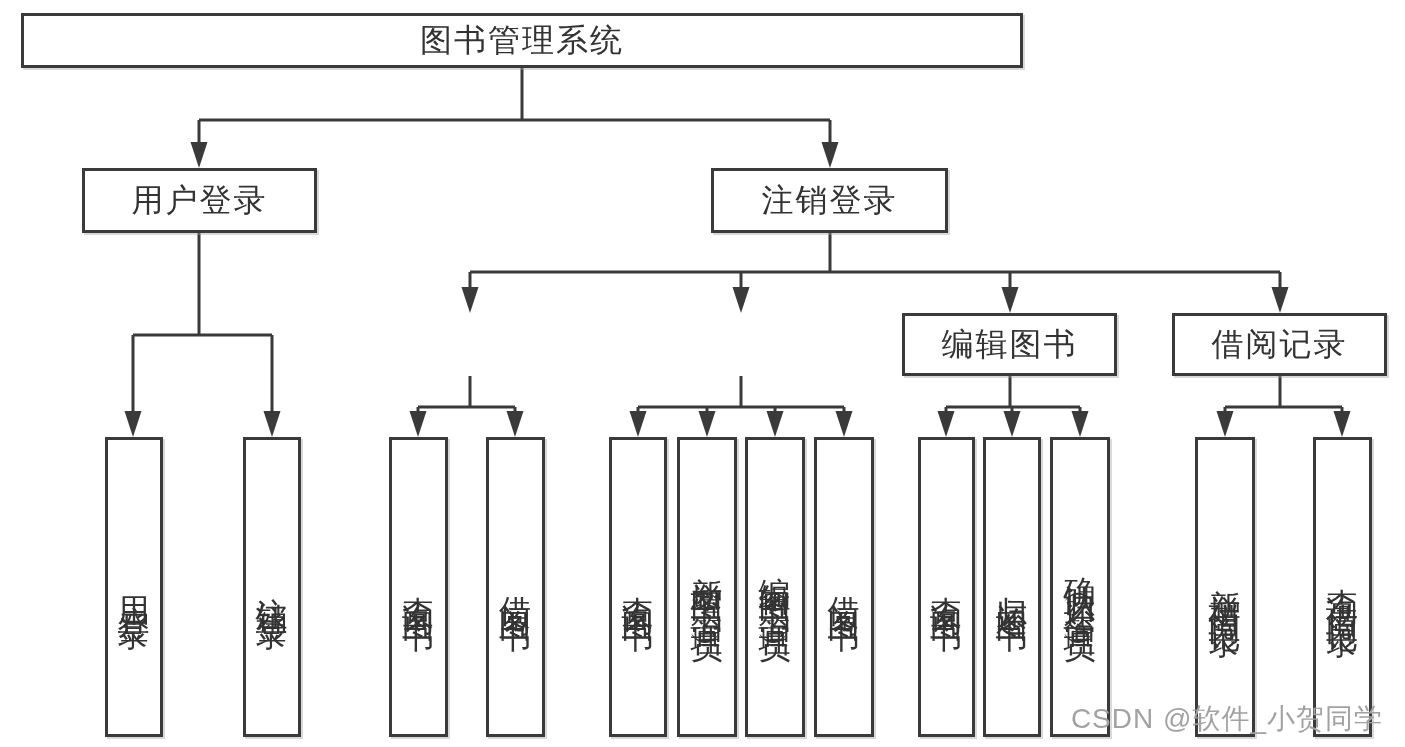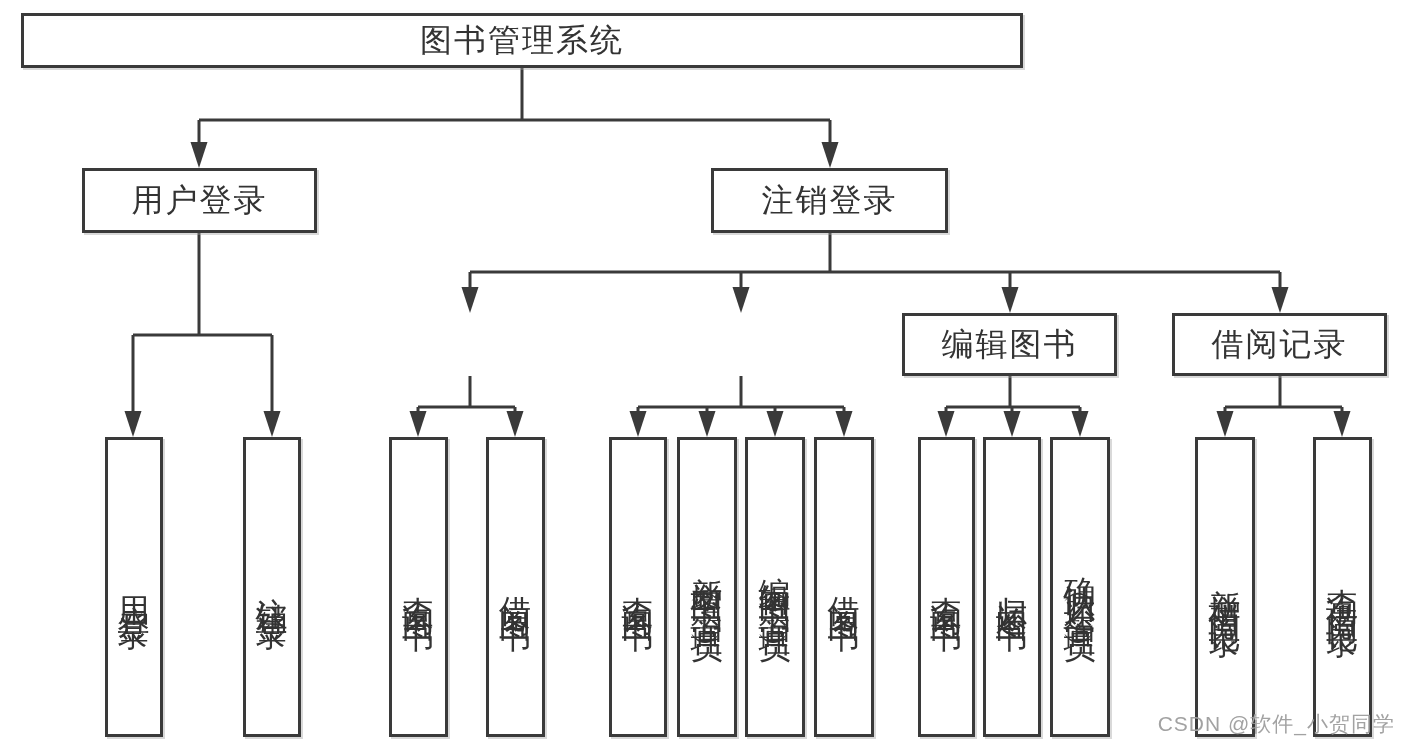--- a/index.html
+++ b/index.html
@@ -13,21 +13,21 @@
     display:flex;align-items:center;justify-content:center;
     box-shadow:2px 2px 0 rgba(160,160,160,0.40);
   }
   .lbl{
     font-size:32px;color:#333333;letter-spacing:2px;white-space:nowrap;line-height:1.1;
   }
   .leaf .lbl{
     writing-mode:vertical-rl;text-orientation:mixed;letter-spacing:8px;line-height:1;
   }
   .watermark{
-    position:absolute;right:10px;bottom:9px;color:#a2a2a2;font-size:21px;letter-spacing:1px;
+    position:absolute;right:22px;bottom:9px;color:#a2a2a2;font-size:28px;letter-spacing:1px;
     white-space:nowrap;z-index:5;margin-left:48px;
   }
 </style>
 </head>
 <body>
 
 <div class="stage">
 
   <svg class="wires" viewBox="0 0 1405 747" xmlns="http://www.w3.org/2000/svg">
     <g stroke="#3a3a3a" stroke-width="3" fill="none">

